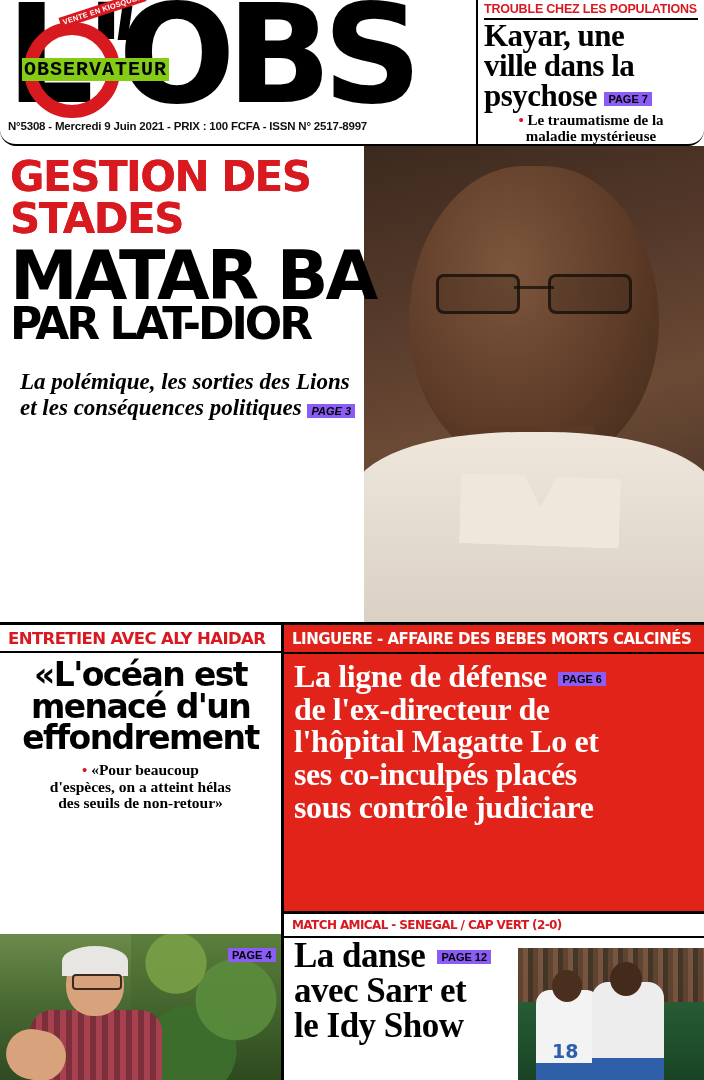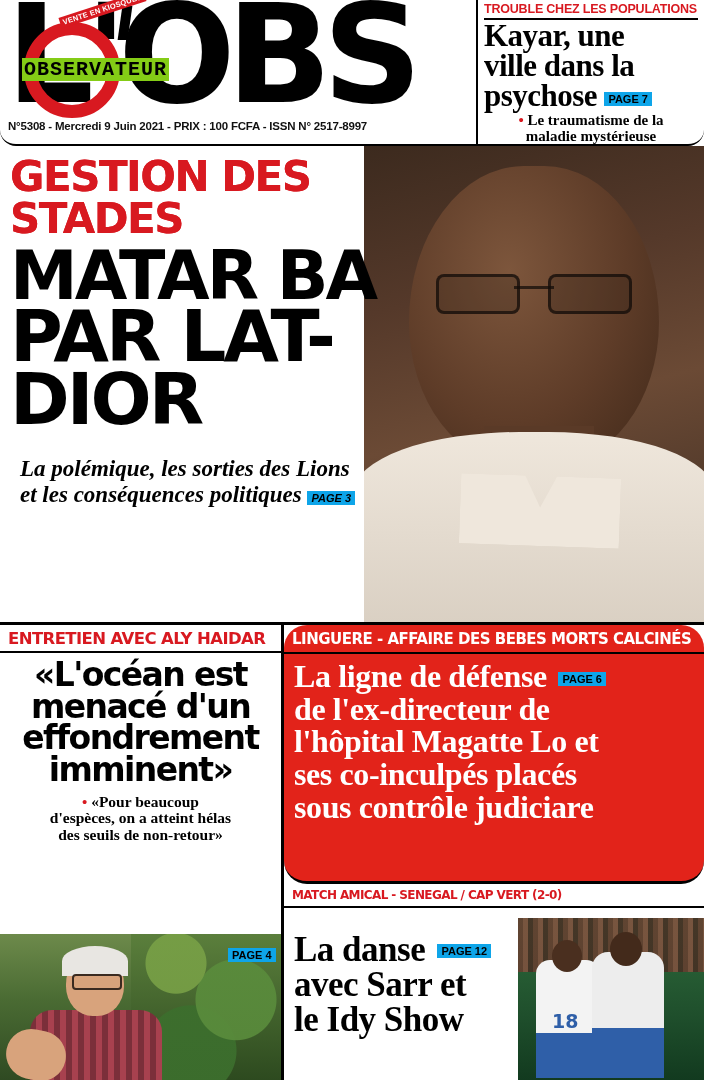--- a/index.html
+++ b/index.html
@@ -132,21 +132,21 @@
     font-size: 31px;
     line-height: 0.97;
     color: #000;
     letter-spacing: -0.5px;
   }
   .mr-title .pagebadge {
     display: inline-block;
     vertical-align: middle;
   }
   .pagebadge {
-    background: #0ea5e9;
+    background: #8b5cf6;
     color: #000;
     font-family: "Liberation Sans", sans-serif;
     font-weight: bold;
     font-size: 11px;
     padding: 1px 4px;
     letter-spacing: 0;
     line-height: 1.1;
   }
   .mr-sub {
     margin-top: 2px;
@@ -241,21 +241,21 @@
   }
   .lead-title {
     margin-top: 6px;
     font-family: "DejaVu Sans", sans-serif;
     font-weight: bold;
     font-size: 68px;
     line-height: 0.87;
     letter-spacing: -3px;
     color: #000;
   }
-  .lead-title .l2 { font-size: 72px; }
+  .lead-title .l2 { font-size: 44px; }
   .lead-sub {
     margin-top: 26px;
     font-family: "Liberation Serif", serif;
     font-weight: bold;
     font-style: italic;
     font-size: 23px;
     line-height: 1.12;
     color: #000;
     padding-left: 10px;
   }
@@ -365,26 +365,25 @@
   }
 
   .col-right {
     position: absolute;
     right: 0; top: 0;
     width: 420px;
     height: 455px;
   }
   .red-box {
     background: #e2231a;
-    height: 259px;
+    height: 289px;
     position: relative;
     overflow: hidden;
     border-bottom: 3px solid #000;
     box-sizing: border-box;
-    border-radius: 23px;
   }
   .rb-kicker {
     color: #fff;
     font-family: "DejaVu Sans", sans-serif;
     font-weight: bold;
     font-size: 15px;
     letter-spacing: -0.5px;
     padding: 5px 6px 4px 8px;
     border-bottom: 2px solid #000;
     white-space: nowrap;
@@ -413,21 +412,21 @@
     letter-spacing: -0.6px;
     padding: 4px 4px 4px 8px;
     border-bottom: 2px solid #000;
     white-space: nowrap;
   }
   .mb-title {
     font-family: "Liberation Serif", serif;
     font-weight: bold;
     font-size: 35px;
     line-height: 1.0;
-    padding: 24px 4px 0 10px;
+    padding: 0 4px 0 10px;
     color: #000;
     width: 240px;
     letter-spacing: -0.5px;
   }
   .mb-title .pagebadge { vertical-align: 6px; margin-left: 4px; }
   .mb-photo {
     position: absolute;
     right: 0; top: 34px;
     width: 186px;
     height: 162px;
@@ -542,21 +541,20 @@
   </div>
 
   <div class="lower">
 
     <div class="col-left">
       <div class="ent-kicker">ENTRETIEN AVEC ALY HAIDAR</div>
       <div class="ent-title">
         <div>«L'océan est</div>
         <div>menacé d'un</div>
         <div>effondrement</div>
-        <div>imminent»</div>
       </div>
       <div class="ent-sub">
         <div>
           <span class="bullet-red">•</span>
           <span>«Pour beaucoup</span>
         </div>
         <div>d'espèces, on a atteint hélas</div>
         <div>des seuils de non-retour»</div>
       </div>
       <span class="pagebadge ent-page">PAGE 4</span>

